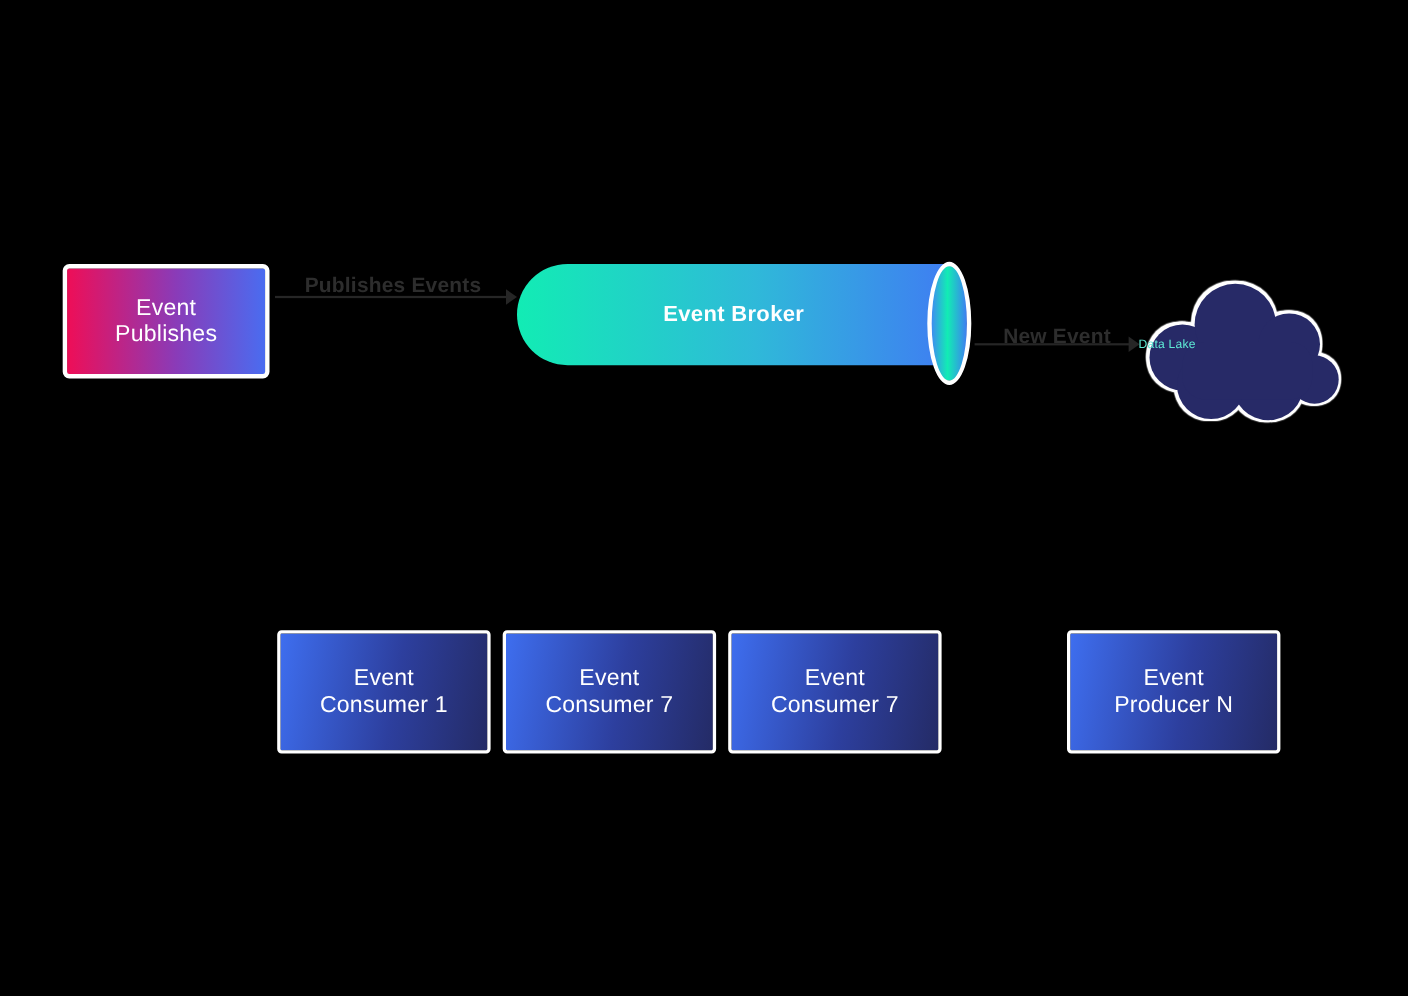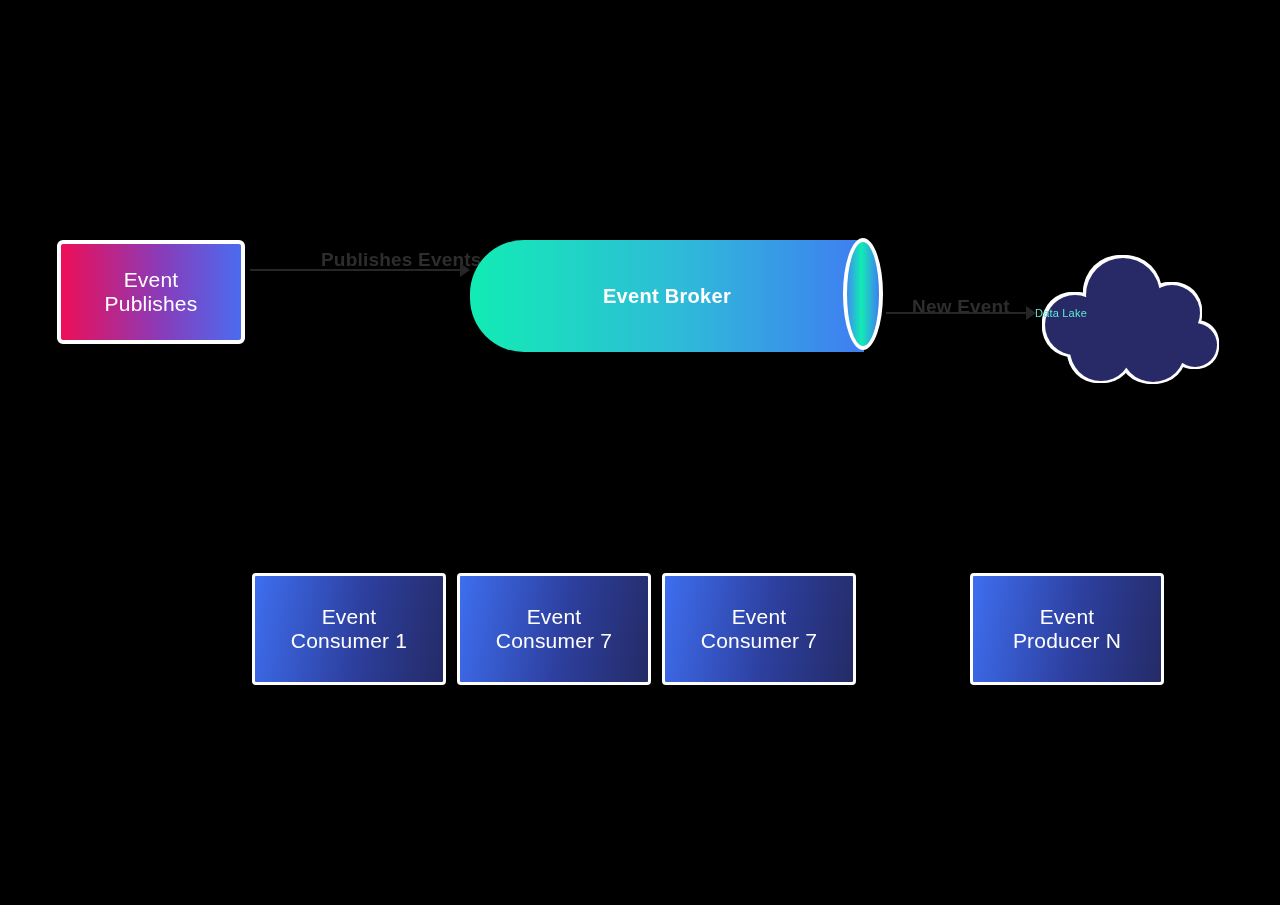--- a/index.html
+++ b/index.html
@@ -24,21 +24,21 @@
   
   .producer{
     left:57px;top:240px;width:188px;height:104px;
     border:4px solid #fff;border-radius:6px;
     background:linear-gradient(90deg,#ee0e57 0%,#8a3bb8 55%,#4a6cf0 100%);
     box-shadow:0 2px 6px rgba(0,0,0,.6);
   }
 
   
   .broker-body{
-    left:470px;top:240px;width:394px;height:112px;
+    left:470px;top:240px;width:394px;height:92px;
     border-radius:54px 0 0 54px;
     background:linear-gradient(90deg,#12ecb4 0%,#2fb9d9 55%,#3f7df2 100%);
   }
   .broker-body .lbl{font-size:20px;font-weight:700;letter-spacing:.3px;}
   .broker-cap{
     position:absolute;left:843px;top:238px;width:40px;height:112px;
     box-sizing:border-box;
     border:4px solid #fff;border-radius:50%;
     background:linear-gradient(90deg,#3e8df0 0%,#12ecb4 45%,#3f7df2 100%);
   }
@@ -80,21 +80,21 @@
 
 <div class="stage">
 
   <div class="node producer">
     <div class="lbl">
       <div>Event</div>
       <div>Publishes</div>
     </div>
   </div>
 
-  <div class="edge-label" style="left:277px;top:249px;color:#2d2d2d;margin-left:44px;">Publishes Events</div>
+  <div class="edge-label" style="left:277px;top:249px;color:#2d2d2d;">Publishes Events</div>
   <div class="edge-line" style="left:250px;top:269px;width:212px;background:#262626;"></div>
   <div class="edge-head" style="left:460px;top:263px;border-left:10px solid #262626;"></div>
 
   <div class="node broker-body">
     <div class="lbl">Event Broker</div>
   </div>
   <div class="broker-cap"></div>
 
   <div class="edge-line" style="left:886px;top:312px;width:146px;background:#262626;"></div>
   <div class="edge-head" style="left:1026px;top:306px;border-left:10px solid #262626;"></div>

